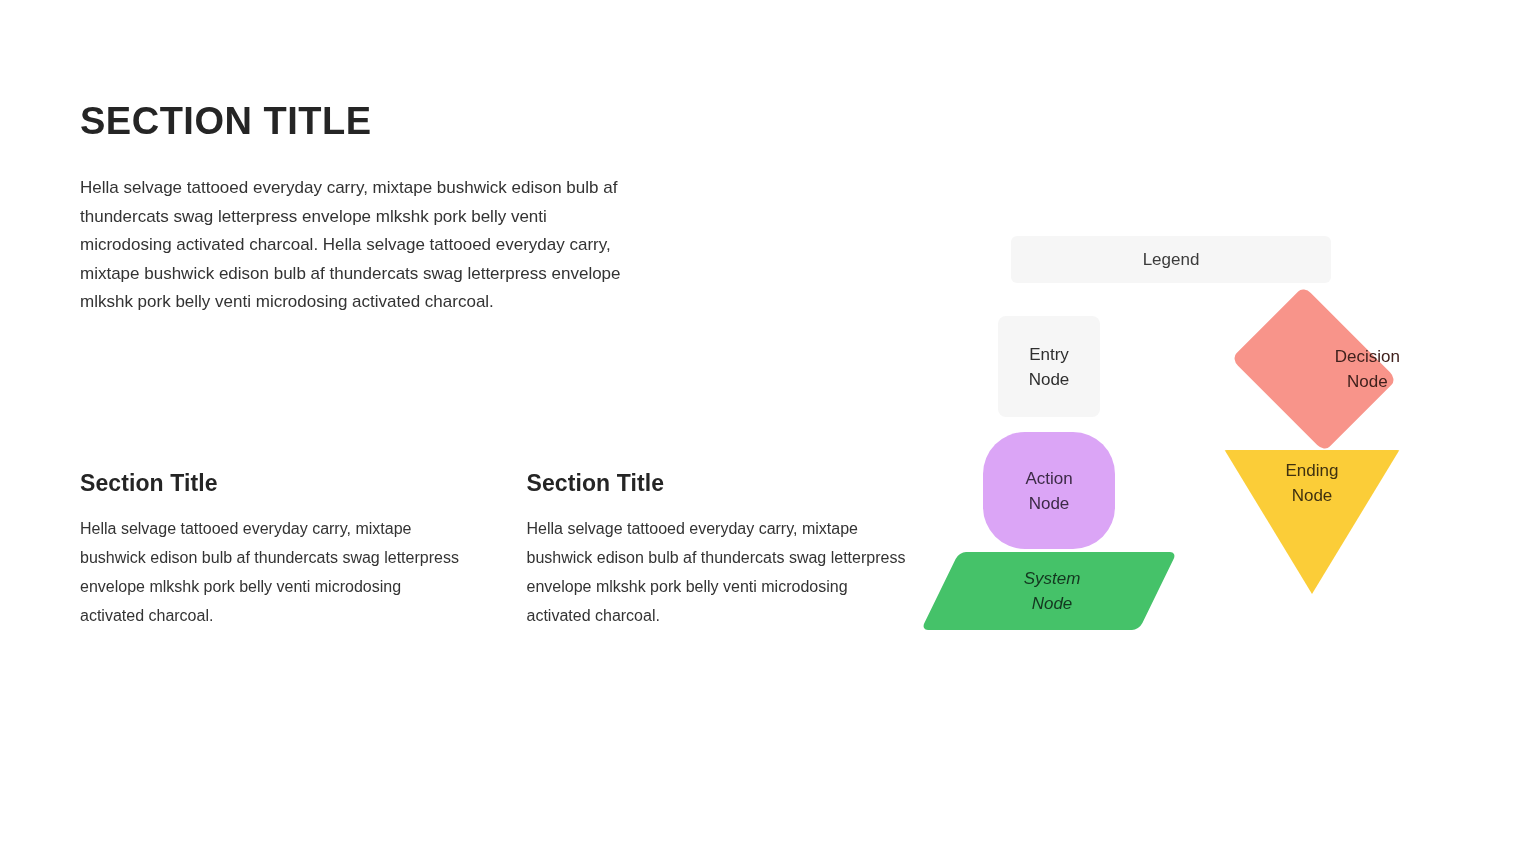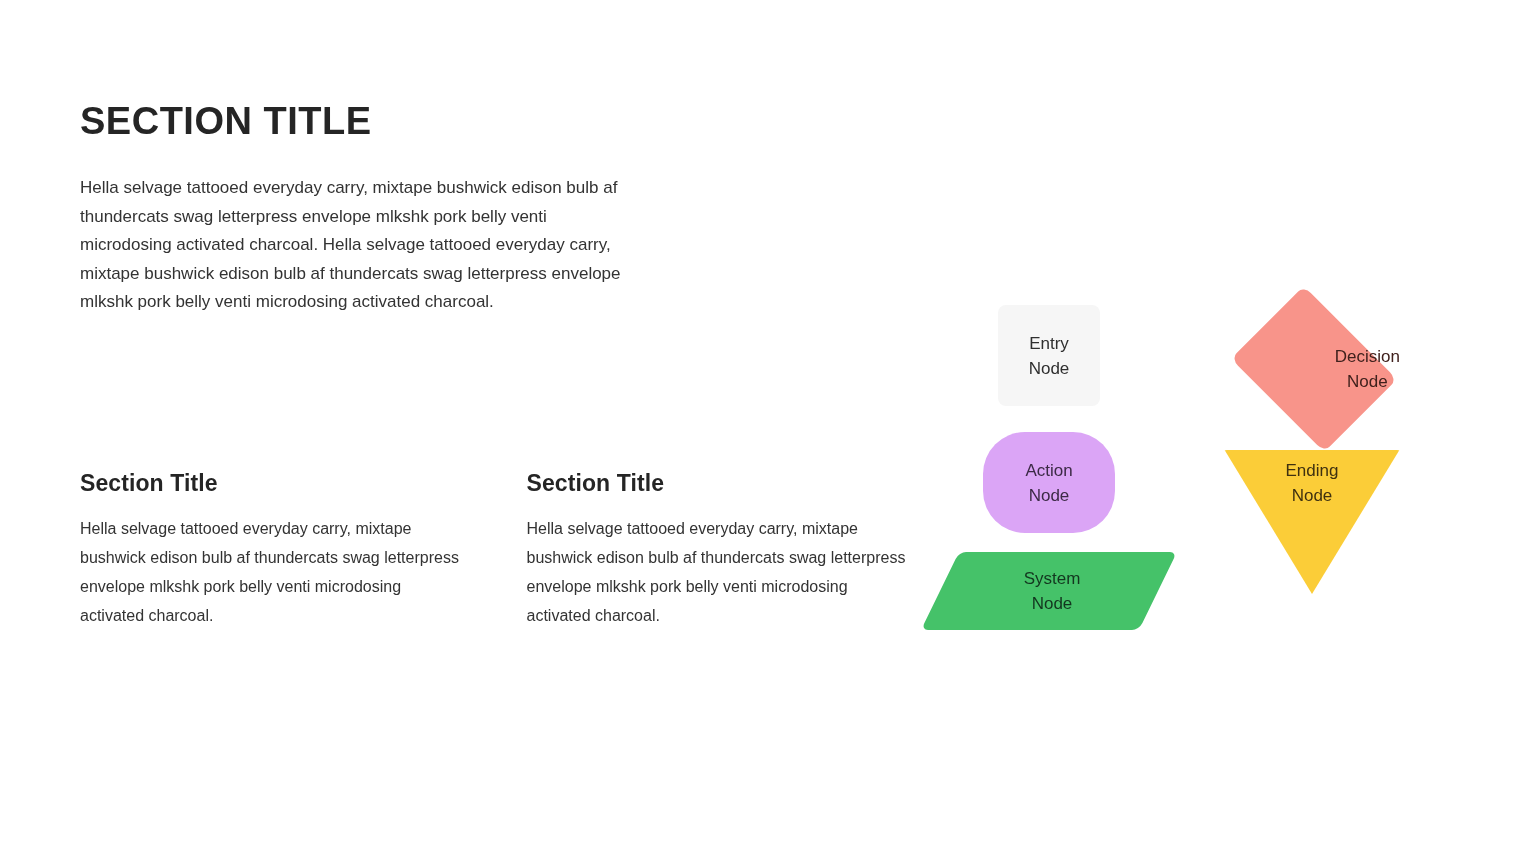--- a/index.html
+++ b/index.html
@@ -95,56 +95,57 @@
     display: flex;
     align-items: center;
     justify-content: center;
   }
   #legend-bar .node-label { color: #3b3b3b; }
 
   
   #entry-node {
     position: absolute;
     left: 78px;
-    top: 85px;
+    top: 96px;
     width: 102px;
     height: 101px;
     background: #f6f6f6;
     border-radius: 8px;
     display: flex;
     align-items: center;
     justify-content: center;
   }
   #entry-node .node-label { color: #2f2f2f; }
 
   
   #action-node {
     position: absolute;
     left: 63px;
     top: 212px;
     width: 132px;
-    height: 101px;
+    height: 117px;
     background: #dba5f6;
     border-radius: 42px;
     display: flex;
     align-items: center;
     justify-content: center;
   }
   #action-node .node-label { color: #3c2a46; }
 
   
   #system-node {
     position: absolute;
     left: 20px;
     top: 332px;
     width: 218px;
     height: 78px;
     display: flex;
     align-items: center;
     justify-content: center;
+    font-style: italic;
   }
   #system-node .shape {
     position: absolute;
     inset: 0;
     background: #45c269;
     transform: skewX(-26deg);
     border-radius: 7px;
   }
   #system-node .node-label { color: #13361f; margin-left: 6px; }
 
@@ -208,20 +209,23 @@
     <p class="column-body">Hella selvage tattooed everyday carry, mixtape bushwick edison bulb af thundercats swag letterpress envelope mlkshk pork belly venti microdosing activated charcoal.</p>
   </div>
   <div class="column">
     <h2 class="column-title">Section Title</h2>
     <p class="column-body">Hella selvage tattooed everyday carry, mixtape bushwick edison bulb af thundercats swag letterpress envelope mlkshk pork belly venti microdosing activated charcoal.</p>
   </div>
 </div>
 
 <div id="diagram">
 
+  <div id="legend-bar">
+    <span class="node-label">Legend</span>
+  </div>
 
   <div id="entry-node">
     <span class="node-label">Entry
 Node</span>
   </div>
 
   <div id="decision-node">
     <span class="shape"></span>
     <span class="node-label">Decision
 Node</span>

